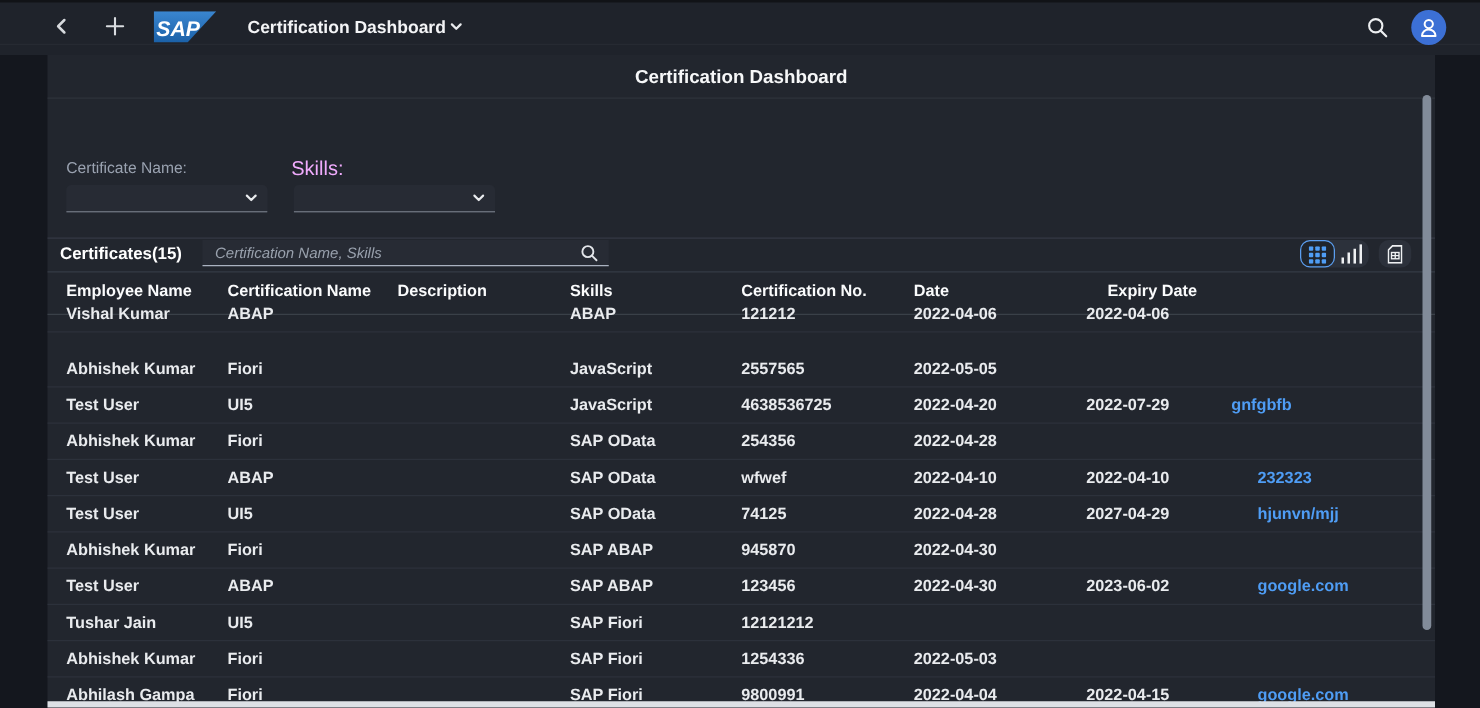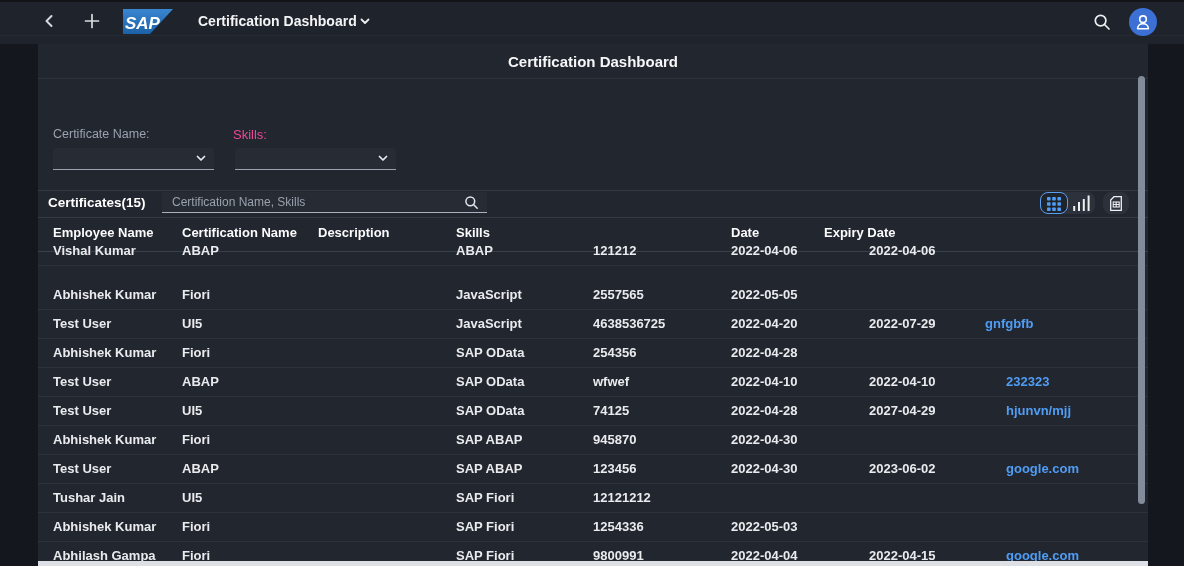--- a/index.html
+++ b/index.html
@@ -45,35 +45,35 @@
   <svg width="28" height="28" viewBox="0 0 28 28">
         <circle cx="14" cy="11.2" r="3.3" fill="none" stroke="#fff" stroke-width="1.6"></circle>
         <path d="M8.6 20.8c0-3.2 2.5-5.2 5.4-5.2s5.4 2 5.4 5.2z" fill="none" stroke="#fff" stroke-width="1.6" stroke-linejoin="round"></path>
       </svg>
  </div>
 </div>
 <div id="panel">
  <div class="abs" style="left:0;top:9px;width:1110px;text-align:center;font-size:15px;font-weight:700;color:#f6f7f8">Certification Dashboard</div>
  <div class="sep" style="top:34px;background:#2e333b"></div>
  <div class="abs" style="left:15px;top:83px;font-size:12.5px;color:#9aa2b0">Certificate Name:</div>
- <div class="abs" style="left:195px;top:83px;font-size:13px;color:#ec4899">Skills:</div>
+ <div class="abs" style="left:195px;top:83px;font-size:16px;color:#f0abfc">Skills:</div>
  <div class="ddl" style="left:15px;top:104px">
       <svg width="10" height="7" viewBox="0 0 10 7">
         <path d="M1.5 1.5 5 5l3.5-3.5" fill="none" stroke="#e9ebee" stroke-width="1.7" stroke-linecap="round" stroke-linejoin="round"></path>
       </svg>
     </div>
  <div class="ddl" style="left:197px;top:104px">
       <svg width="10" height="7" viewBox="0 0 10 7">
         <path d="M1.5 1.5 5 5l3.5-3.5" fill="none" stroke="#e9ebee" stroke-width="1.7" stroke-linecap="round" stroke-linejoin="round"></path>
       </svg>
     </div>
  <div class="sep" style="top:146px;background:#343944"></div>
  <div class="abs" style="left:10px;top:151px;font-size:13.5px;font-weight:700;color:#ffffff">Certificates(15)</div>
  <div class="abs" style="left:124px;top:148px;width:325px;height:21px;background:#272b34;border-bottom:1px solid #aab2c0">
-  <span style="position:absolute;left:10px;top:3px;font-size:12px;color:#99a1ad">Certification Name, Skills</span>
+  <span style="position:absolute;left:10px;top:3px;font-size:12px;font-style:italic;color:#99a1ad">Certification Name, Skills</span>
   <svg style="position:absolute;right:8px;top:3px" width="15" height="15" viewBox="0 0 15 15">
         <circle cx="6.3" cy="6.3" r="4.4" fill="none" stroke="#e3e6ea" stroke-width="1.5"></circle>
         <path d="M9.5 9.5 13.2 13.2" stroke="#e3e6ea" stroke-width="1.5" stroke-linecap="round"></path>
       </svg>
  </div>
  <div class="abs" style="left:1002px;top:148px;width:55px;height:22px;background:#2c313b;border-radius:8px"></div>
  <div class="abs" style="left:1002px;top:148px;width:28px;height:22px;background:#1f242c;border:1.5px solid #5b9ef0;border-radius:8px">
   <svg style="position:absolute;left:6px;top:3.5px" width="14" height="14" viewBox="0 0 14 14">
    <g fill="#4f9df5">
           <rect x="0" y="0" width="3.6" height="3.6" rx="0.8"></rect>
@@ -104,22 +104,23 @@
    <rect x="3.2" y="6" width="6" height="5" fill="none" stroke="#eef0f2" stroke-width="1.1"></rect>
    <path d="M3.2 8.5h6M6.2 6v5" stroke="#eef0f2" stroke-width="1.1"></path>
   </svg>
  </div>
  <div class="sep" style="top:173px;background:#353b45"></div>
  <div id="hrow" class="abs" style="left:0;top:175px;width:1110px;height:28px">
       <span style="left:15px">Employee Name</span>
       <span style="left:144px">Certification Name</span>
       <span style="left:280px">Description</span>
       <span style="left:418px">Skills</span>
+      <span style="left:555px">Certification No.</span>
       <span style="left:693px">Date</span>
-      <span style="left:786px">Expiry Date</span>
+      <span style="left:848px">Expiry Date</span>
     </div>
  <div class="sep" style="top:207px;background:#3a4048"></div>
  <div class="row" style="top:193px">
       <span style="left:15px">Vishal Kumar</span>
       <span style="left:144px">ABAP</span>
       <span style="left:418px">ABAP</span>
       <span style="left:555px">121212</span>
       <span style="left:693px">2022-04-06</span>
       <span style="left:831px">2022-04-06</span>
     </div>

